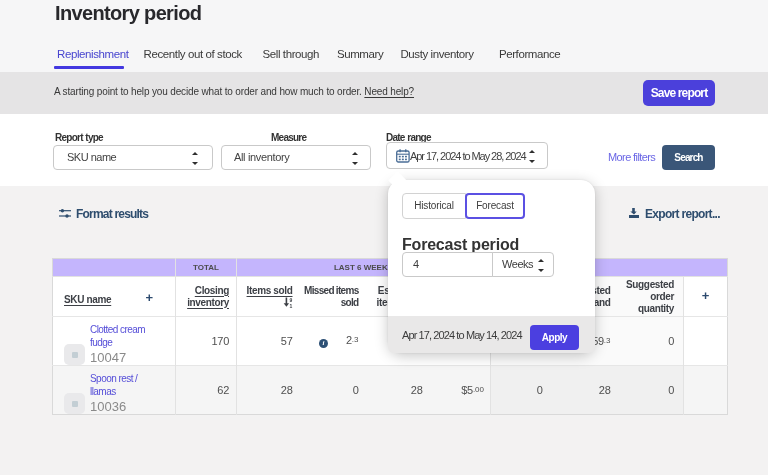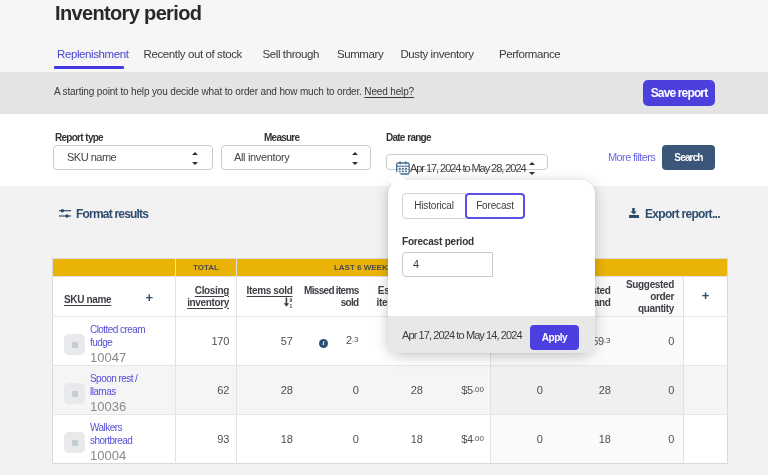--- a/index.html
+++ b/index.html
@@ -29,49 +29,49 @@
 .stepper:after { bottom:0; border-top:3.5px solid #2e2e2e; }
 
 .morefilters { position:absolute; left:608px; top:151px; font-size:11px; letter-spacing:-0.6px; color:#6a66e5; }
 .btn-search { position:absolute; left:662px; top:145px; width:53px; height:25px; background:#3a5678; border-radius:4px; color:#fff; font-size:10px; font-weight:bold; letter-spacing:-0.85px; text-align:center; line-height:25px; }
 
 .toolbtn { position:absolute; font-size:12px; font-weight:bold; color:#2e4d6e; }
 
 
 table.rep { position:absolute; left:52px; top:258px; width:675px; border-collapse:collapse; table-layout:fixed; background:#fff; border:1px solid #d9d9d9; }
 table.rep td { font-size:11px; letter-spacing:-0.3px; color:#4f4f4f; padding:0 8px; vertical-align:middle; overflow:hidden; }
-tr.grouprow td { background:#eab308; height:18px; font-size:8px; font-weight:bold; letter-spacing:0; color:#4c4c4c; text-align:center; padding:0 2px; }
+tr.grouprow td { background:#c4b5fd; height:18px; font-size:8px; font-weight:bold; letter-spacing:0; color:#4c4c4c; text-align:center; padding:0 2px; }
 tr.headrow td.fch { background:#fafafa; }
 tr.headrow td { height:40px; font-size:10px; font-weight:bold; letter-spacing:-0.35px; color:#3d4046; text-align:right; line-height:12px; border-top:1px solid #e2e2e2; }
 td.bl { border-left:1px solid #e2e2e2; }
 tr.body td { border-top:1px solid #e6e6e6; text-align:right; }
 tr.body td.pcell { vertical-align:top; }
 tr.totals td { height:25px; font-weight:bold; color:#3b3b3b; background:#f5f5f5; }
 tr.totals td.fc { background:#f0f0f0; }
 tr.r1 td, tr.r3 td { background:#fff; }
 tr.r1 td.fc, tr.r3 td.fc { background:#fafafa; }
 tr.r2 td { background:#f5f5f5; }
 tr.r2 td.fc { background:#f0f0f0; }
 tr.r1 td { height:44px; } tr.r2 td { height:42px; } tr.r3 td { height:42px; }
 td .dec { font-size:8px; letter-spacing:0; position:relative; top:-2px; }
-.prodcell { display:flex; align-items:center; padding-top:7px; }
+.prodcell { display:flex; align-items:flex-end; padding-top:7px; }
 .thumb { width:21px; height:21px; background:#e9e9eb; border-radius:5px; margin:0 5px 0 0; flex:0 0 21px; position:relative; }
 .thumb:after { content:""; position:absolute; left:7.5px; top:7.5px; width:6px; height:6px; background:#c3ced4; border-radius:1px; }
 .pname { font-size:10px; letter-spacing:-0.55px; color:#564fd8; line-height:12.5px; }
 .psku { font-size:13px; letter-spacing:0; color:#8a8a8a; padding-top:1px; }
 .plus { color:#2c4a6e; font-weight:bold; font-size:13px; letter-spacing:0; }
 .undl { text-decoration:underline; text-underline-offset:2px; }
 
 
 .popover { position:absolute; left:388px; top:180px; width:207px; height:173px; background:#fff; border-radius:14px; box-shadow:0 3px 14px rgba(0,0,0,0.22), 0 0 2px rgba(0,0,0,0.1); z-index:10; }
 .caret { position:absolute; left:391px; top:174px; width:13px; height:13px; background:#fff; transform:rotate(45deg); z-index:11; }
 .seg { position:absolute; top:13px; height:26px; background:#fff; font-size:10px; letter-spacing:-0.15px; color:#3d3d3d; text-align:center; }
 .seg1 { left:14px; width:64px; border:1px solid #d2d2d2; border-radius:4px 0 0 4px; line-height:24px; }
 .seg2 { left:77px; width:60px; border:2px solid #5b50e3; border-radius:4px; line-height:22px; }
-.fp-label { position:absolute; left:14px; top:56px; font-size:10px; font-weight:bold; letter-spacing:-0.2px; color:#333; }
+.fp-label { position:absolute; left:14px; top:56px; font-size:16px; font-weight:bold; letter-spacing:-0.2px; color:#333; }
 .fp-input { position:absolute; left:14px; top:72px; width:91px; height:25px; border:1px solid #c9c9c9; border-radius:4px 0 0 4px; font-size:11px; color:#3c3c3c; line-height:23px; padding-left:10px; background:#fff; }
 .fp-weeks { position:absolute; left:104px; top:72px; width:62px; height:25px; border:1px solid #c9c9c9; border-radius:0 4px 4px 0; font-size:11px; letter-spacing:-0.45px; color:#3c3c3c; line-height:23px; padding-left:9px; background:#fff; }
 .pop-footer { position:absolute; left:0; bottom:0; width:207px; height:37px; background:#e9e8e8; border-radius:0 0 6px 6px; }
 .pop-date { position:absolute; left:14px; top:13px; font-size:11px; letter-spacing:-0.9px; color:#3c3c3c; }
 .btn-apply { position:absolute; left:142px; top:9px; width:49px; height:25px; background:#4b3fe0; border-radius:4px; color:#fff; font-size:10px; font-weight:bold; letter-spacing:-0.5px; text-align:center; line-height:25px; }
 .info { display:inline-block; width:9px; height:9px; border-radius:50%; background:#2d5075; color:#fff; font-size:7px; font-weight:bold; text-align:center; line-height:9px; vertical-align:-1px; font-family:"Liberation Serif",serif; font-style:italic; letter-spacing:0; }
 </style>
 </head>
 <body>
 <div class="page">
@@ -86,32 +86,32 @@
   <span class="tab" style="left:262.5px;">Sell through</span>
   <span class="tab" style="left:336.9px;">Summary</span>
   <span class="tab" style="left:400.4px;">Dusty inventory</span>
   <span class="tab" style="left:498.9px;">Performance</span>
   <div class="tab-underline"></div>
 
   <div class="banner-text">A starting point to help you decide what to order and how much to order. <u>Need help?</u></div>
   <div class="btn-save">Save report</div>
 
   <div class="flabel" style="left:55px;">Report type</div>
-  <div class="flabel" style="left:221px;padding-left:43px;">Measure</div>
+  <div class="flabel" style="left:228px;padding-left:43px;">Measure</div>
   <div class="flabel" style="left:386px;">Date range</div>
 
   <div class="select" style="left:53px; width:160px;">
       <div class="txt">SKU name</div>
       <div class="stepper" style="right:14px;"></div>
     </div>
   <div class="select" style="left:221px; width:150px;">
       <div class="txt" style="padding-left:12px; letter-spacing:-0.35px;">All inventory</div>
       <div class="stepper"></div>
     </div>
-  <div class="select" style="left:386px; width:162px; top:142px; height:16px; line-height:26px;margin-top:12px;">
+  <div class="select" style="left:386px; width:162px; top:142px; height:27px; line-height:26px;">
     <div class="txt" style="padding-left:23px; letter-spacing:-1.05px;">Apr 17, 2024 to May 28, 2024</div>
     <svg style="position:absolute;left:9px;top:6px;" width="14" height="14" viewBox="0 0 14 14">
         <rect x="0.7" y="2" width="12.4" height="11" rx="1.6" fill="none" stroke="#4a6d96" stroke-width="1.3"></rect>
         <rect x="3.3" y="0.3" width="1.5" height="3" rx="0.5" fill="#4a6d96"></rect>
         <rect x="9" y="0.3" width="1.5" height="3" rx="0.5" fill="#4a6d96"></rect>
         <line x1="1" y1="5.2" x2="13" y2="5.2" stroke="#4a6d96" stroke-width="1.1"></line>
         <g fill="#4a6d96">
           <rect x="2.8" y="6.8" width="1.9" height="1.6"></rect>
           <rect x="5.9" y="6.8" width="1.9" height="1.6"></rect>
           <rect x="9" y="6.8" width="1.9" height="1.6"></rect>
@@ -212,48 +212,29 @@
       <td class="bl" style="padding-right:7px;">62</td>
       <td class="bl" style="padding-right:8px;">28</td>
       <td style="padding-right:11px;">0</td>
       <td style="padding-right:4px;">28</td>
       <td style="padding-right:6px;">$5<span class="dec">.00</span></td>
       <td class="bl fc" style="padding-right:3px;">0</td>
       <td class="fc" style="padding-right:7px;">28</td>
       <td class="fc" style="padding-right:9px;">0</td>
       <td class="bl"></td>
     </tr>
-    <tr class="body r3">
-      <td class="pcell" style="text-align:left; padding:0 4px 0 11px;">
-        <div class="prodcell">
-              <div class="thumb"></div>
-              <div>
-                <div class="pname">Walkers<br>shortbread</div>
-                <div class="psku">10004</div>
-              </div>
-            </div>
-      </td>
-      <td class="bl" style="padding-right:7px;">93</td>
-      <td class="bl" style="padding-right:8px;">18</td>
-      <td style="padding-right:11px;">0</td>
-      <td style="padding-right:4px;">18</td>
-      <td style="padding-right:6px;">$4<span class="dec">.00</span></td>
-      <td class="bl fc" style="padding-right:3px;">0</td>
-      <td class="fc" style="padding-right:7px;">18</td>
-      <td class="fc" style="padding-right:9px;">0</td>
-      <td class="bl"></td>
-    </tr>
 
   </tbody>
     </table>
 
   <div class="caret"></div>
   <div class="popover">
     <div class="seg seg1">Historical</div>
     <div class="seg seg2">Forecast</div>
     <div class="fp-label">Forecast period</div>
     <div class="fp-input">4</div>
+    <div class="fp-weeks">Weeks<div class="stepper" style="right:9px;"></div></div>
     <div class="pop-footer">
       <div class="pop-date">Apr 17, 2024 to May 14, 2024</div>
       <div class="btn-apply">Apply</div>
     </div>
   </div>
 </div>
 
 </body></html>

